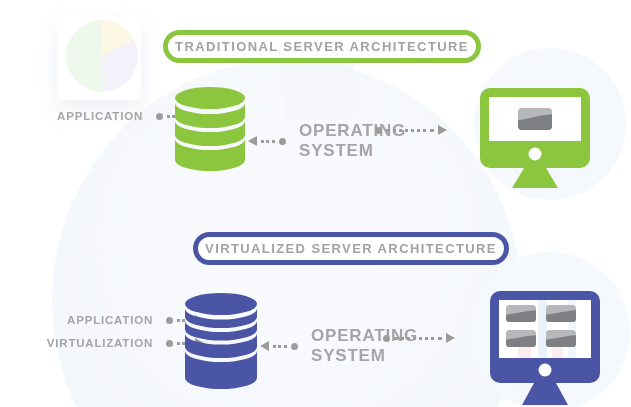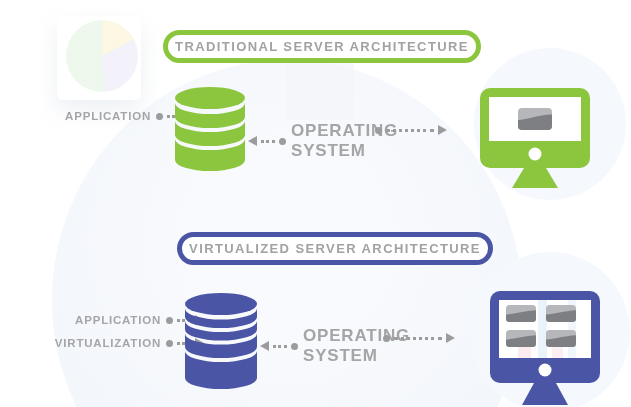--- a/index.html
+++ b/index.html
@@ -26,24 +26,24 @@
   }
   .faint-doc{position:absolute;left:286px;top:62px;width:68px;height:58px;background:#f2f5f9;opacity:0.65;border-radius:3px;}
 
   
   .badge{
     position:absolute;box-sizing:border-box;height:33px;border-radius:22px;background:#fff;
     display:flex;align-items:center;justify-content:center;
     font-size:13px;font-weight:bold;letter-spacing:1.4px;color:#a2a2a4;white-space:nowrap;
   }
   .badge-green{left:163px;top:30px;width:318px;border:5px solid #8CC63E;}
-  .badge-blue{left:177px;top:232px;width:316px;border:5px solid #4A55A5;align-items:center;}
+  .badge-blue{left:193px;top:232px;width:316px;border:5px solid #4A55A5;align-items:center;}
 
   
-  .io-row{position:absolute;display:flex;align-items:center;gap:5px;}
+  .io-row{position:absolute;display:flex;align-items:center;gap:13px;}
   .io-label{font-size:11.5px;font-weight:bold;color:#a5a5a7;letter-spacing:0.8px;white-space:nowrap;}
   .os-label{width:86px;font-size:17px;font-weight:bold;color:#a5a5a7;letter-spacing:0.8px;line-height:1.18;}
   .arrow{display:flex;align-items:center;gap:4px;}
   .dot{width:7px;height:7px;border-radius:50%;background:#9c9c9c;flex:none;}
   .dots{height:0;border-top:3px dotted #9c9c9c;flex:none;}
   .dots-sm{width:14px;}
   .dots-lg{width:48px;}
   .tri-r{width:0;height:0;border-top:5px solid transparent;border-bottom:5px solid transparent;border-left:9px solid #9c9c9c;}
   .tri-l{width:0;height:0;border-top:5px solid transparent;border-bottom:5px solid transparent;border-right:9px solid #9c9c9c;}
 

